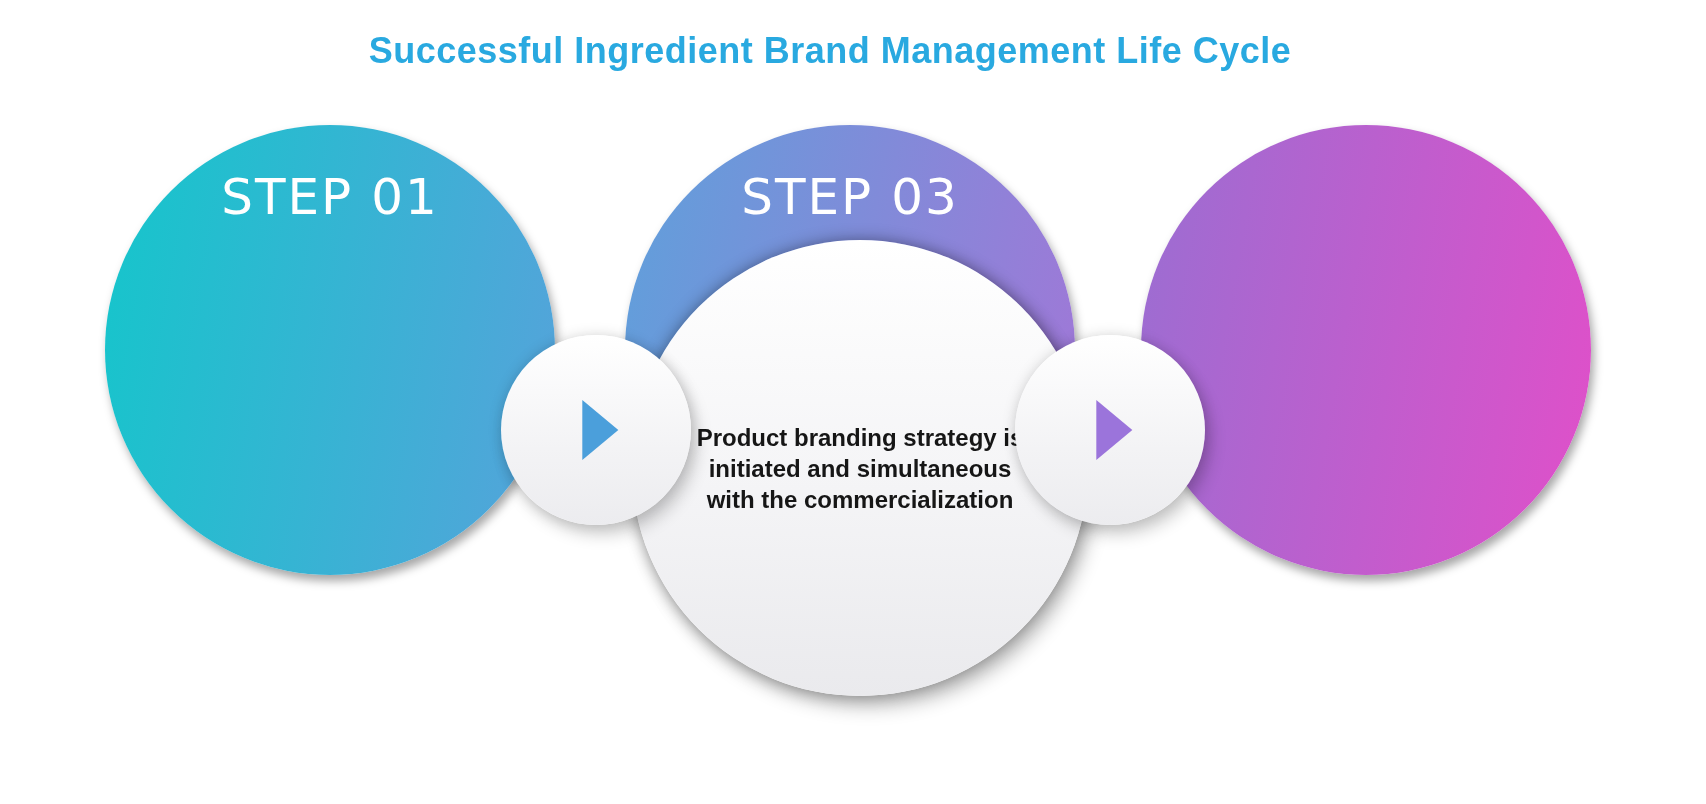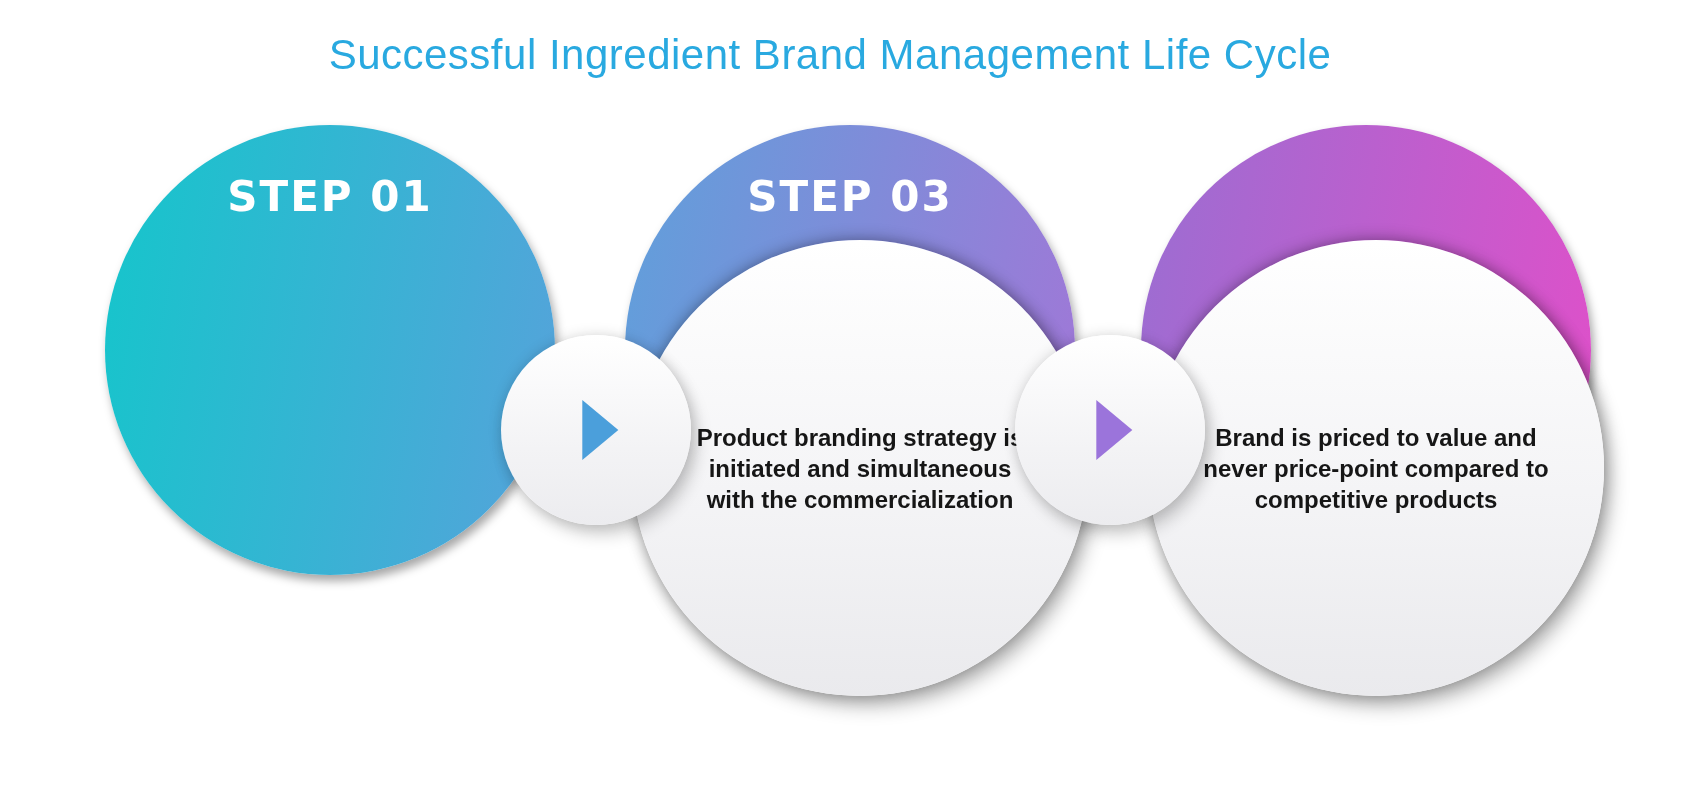--- a/index.html
+++ b/index.html
@@ -10,23 +10,23 @@
     font-family: "Liberation Sans", sans-serif;
     position: relative;
     overflow: hidden;
   }
 
   .title {
     position: absolute;
     top: 0; left: 0;
     width: 1660px;
     text-align: center;
-    font-size: 42px;
+    font-size: 36px;
     line-height: 54px;
-    font-weight: normal;
+    font-weight: bold;
     letter-spacing: 0.5px;
   }
 
   .step {
     position: absolute;
     top: 125px;
     width: 456px;
     height: 580px;
   }
   .arc {
@@ -46,23 +46,23 @@
     display: flex;
     align-items: center;
     justify-content: center;
   }
   .step-label {
     position: absolute;
     left: -7px; top: 50px;
     width: 450px;
     text-align: center;
     color: #ffffff;
-    font-size: 42px;
+    font-size: 50px;
     line-height: 44px;
-    font-weight: 700;
+    font-weight: 400;
     letter-spacing: 2px;
     font-family: "DejaVu Sans", sans-serif;
   }
   .desc {
     width: 380px;
     text-align: center;
     font-size: 24px;
     line-height: 31px;
     font-weight: bold;
     color: #161616;
@@ -106,23 +106,20 @@
 <div class="step step-2">
   <div class="arc" style="background: linear-gradient(100deg, rgb(95, 160, 219) 0%, rgb(162, 118, 215) 100%);"></div>
   <div class="disc">
     <div class="desc">Product branding strategy is<br>initiated and simultaneous<br>with the commercialization</div>
   </div>
   <div class="step-label">STEP 03</div>
 </div>
 
 <div class="step step-3">
   <div class="arc" style="background: linear-gradient(100deg, rgb(154, 110, 210) 0%, rgb(225, 79, 201) 100%);"></div>
-  <div class="disc">
-    <div class="desc">Brand is priced to value and<br>never price-point compared to<br>competitive products</div>
-  </div>
 </div>
 
 <div class="connector connector-1">
   <div class="play" style="border-left-color: rgb(75, 159, 219);"></div>
 </div>
 
 <div class="connector connector-2">
   <div class="play" style="border-left-color: rgb(155, 116, 219);"></div>
 </div>
 

